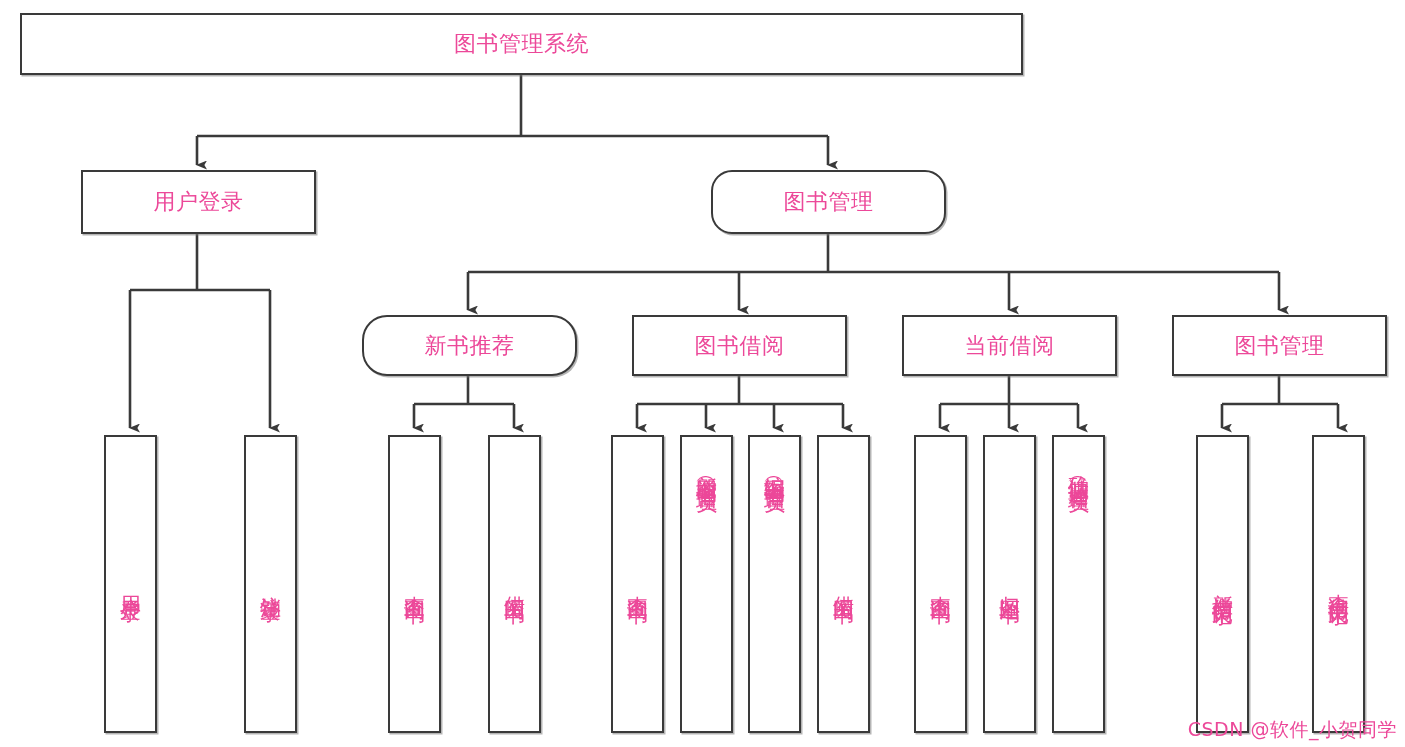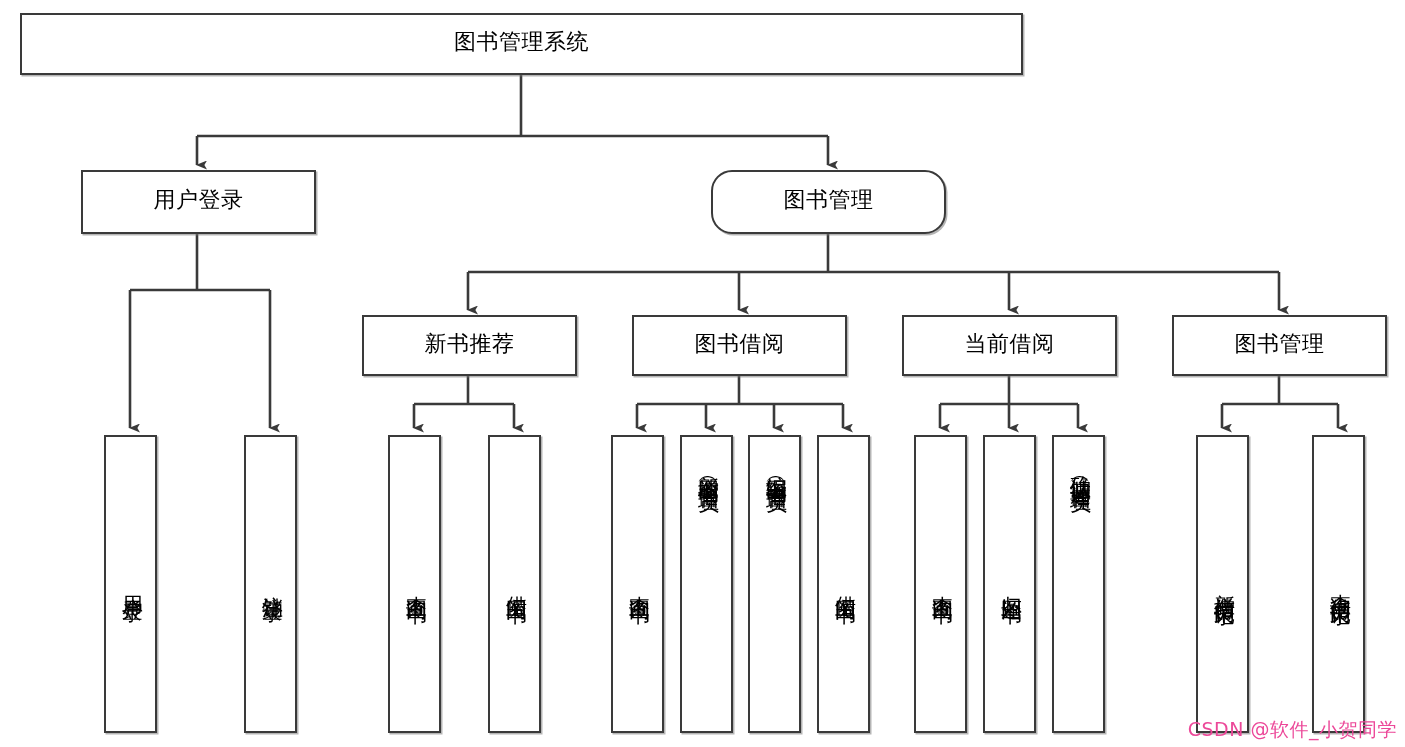--- a/index.html
+++ b/index.html
@@ -25,27 +25,27 @@
     position: absolute;
     box-sizing: border-box;
     background: #ffffff;
     border: 2.5px solid #3a3a3a;
     box-shadow: 1.5px 1.5px 0 0 rgba(120,120,120,0.55);
     display: flex;
     align-items: center;
     justify-content: center;
   }
   .node-label {
-    color: #000000;
+    color: #ec4899;
     font-size: 22px;
     line-height: 1.15;
     letter-spacing: 0.5px;
     white-space: nowrap;
     text-align: center;
-    font-family: Liberation Mono, monospace;
+    font-family: Liberation Sans, sans-serif;
   }
   .node-box.vertical {
     align-items: flex-start;
     justify-content: center;
     padding-top: 22px;
   }
   .node-box.vertical .node-label {
     writing-mode: vertical-rl;
     text-orientation: upright;
     white-space: normal;
@@ -135,21 +135,21 @@
   </div>
 
   <div class="node-box" style="left:81px; top:170px; width:235px; height:64px;">
     <span class="node-label">用户登录</span>
   </div>
 
   <div class="node-box" style="left:711px; top:170px; width:235px; height:64px;border-radius:21px;">
     <span class="node-label">图书管理</span>
   </div>
 
-  <div class="node-box" style="left:362px; top:315px; width:215px; height:61px;">
+  <div class="node-box" style="left:362px; top:315px; width:215px; height:61px;border-radius:25px;">
     <span class="node-label">新书推荐</span>
   </div>
 
   <div class="node-box" style="left:632px; top:315px; width:215px; height:61px;">
     <span class="node-label">图书借阅</span>
   </div>
 
   <div class="node-box" style="left:902px; top:315px; width:215px; height:61px;">
     <span class="node-label">当前借阅</span>
   </div>

